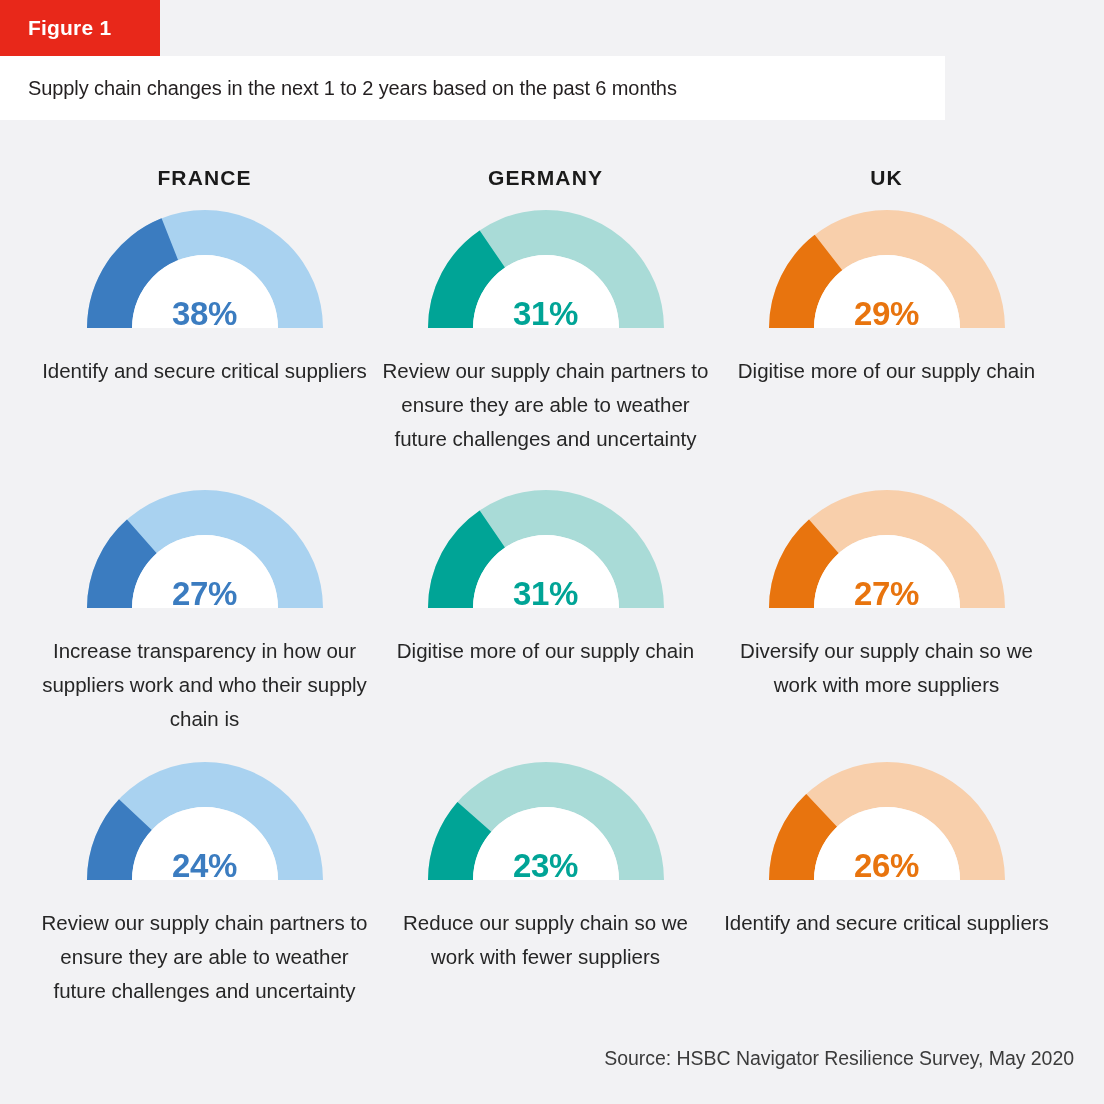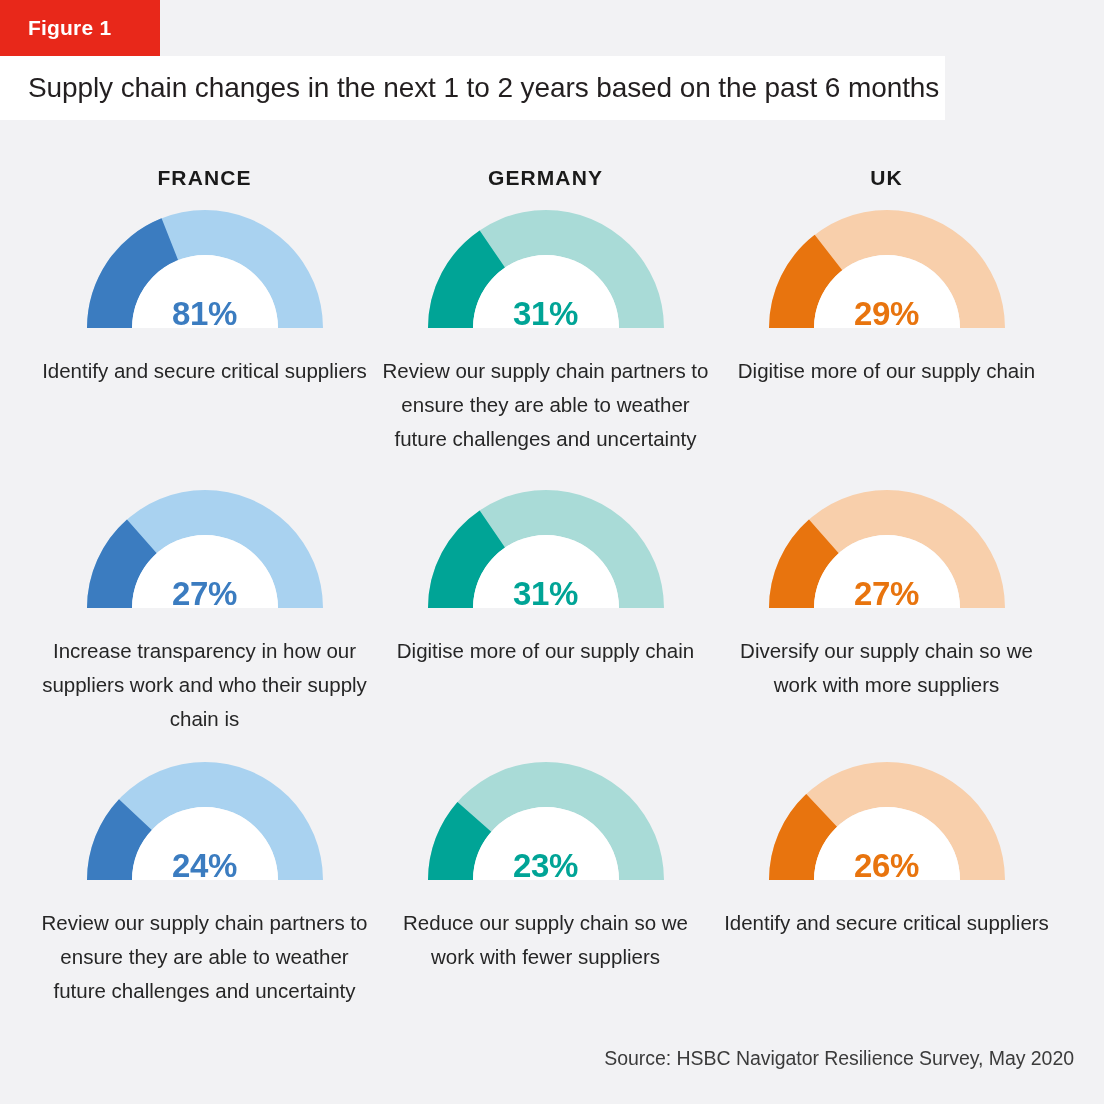--- a/index.html
+++ b/index.html
@@ -44,21 +44,21 @@
     position: absolute;
     left: 0; top: 56px;
     width: 945px;
     height: 64px;
     background: #ffffff;
     display: flex;
     align-items: center;
   }
   #title-bar .title-text {
     color: #231f20;
-    font-size: 28px;
+    font-size: 20px;
     font-weight: normal;
     padding-left: 28px;
     letter-spacing: -0.1px;
   }
 
   
   #chart-grid {
     position: absolute;
     left: 0;
     top: 120px;
@@ -155,21 +155,21 @@
 <div id="chart-grid">
   <div class="country-col" id="col-france">
       <div class="country-heading">FRANCE</div>
       <div class="gauge-cell row-0">
         <div class="gauge-wrap">
           <svg viewBox="0 0 240 126">
             <path d="M 2 119.99999999999999 A 118 118 0 0 1 238 120 L 193 120 A 73 73 0 0 0 47 119.99999999999999 Z" fill="#a9d2f0"></path>
             <path d="M 2 119.99999999999999 A 118 118 0 0 1 76.56130278320802 10.28637466518633 L 93.12690765401852 52.12631653015764 A 73 73 0 0 0 47 119.99999999999999 Z" fill="#3b7cc0"></path>
             <path d="M 47 119.99999999999999 A 73 73 0 0 1 193 120 Z" fill="#ffffff"></path>
           </svg>
-          <div class="gauge-value" style="color: rgb(59, 124, 192);">81%</div>
+          <div class="gauge-value" style="color: rgb(59, 124, 192);">38%</div>
         </div>
         <div class="gauge-caption">Identify and secure critical suppliers</div>
       </div>
       <div class="gauge-cell row-1">
         <div class="gauge-wrap">
           <svg viewBox="0 0 240 126">
             <path d="M 2 119.99999999999999 A 118 118 0 0 1 238 120 L 193 120 A 73 73 0 0 0 47 119.99999999999999 Z" fill="#a9d2f0"></path>
             <path d="M 2 119.99999999999999 A 118 118 0 0 1 41.965199891809064 31.486893783605794 L 71.7242338313734 65.24189191697647 A 73 73 0 0 0 47 119.99999999999999 Z" fill="#3b7cc0"></path>
             <path d="M 47 119.99999999999999 A 73 73 0 0 1 193 120 Z" fill="#ffffff"></path>
           </svg>

